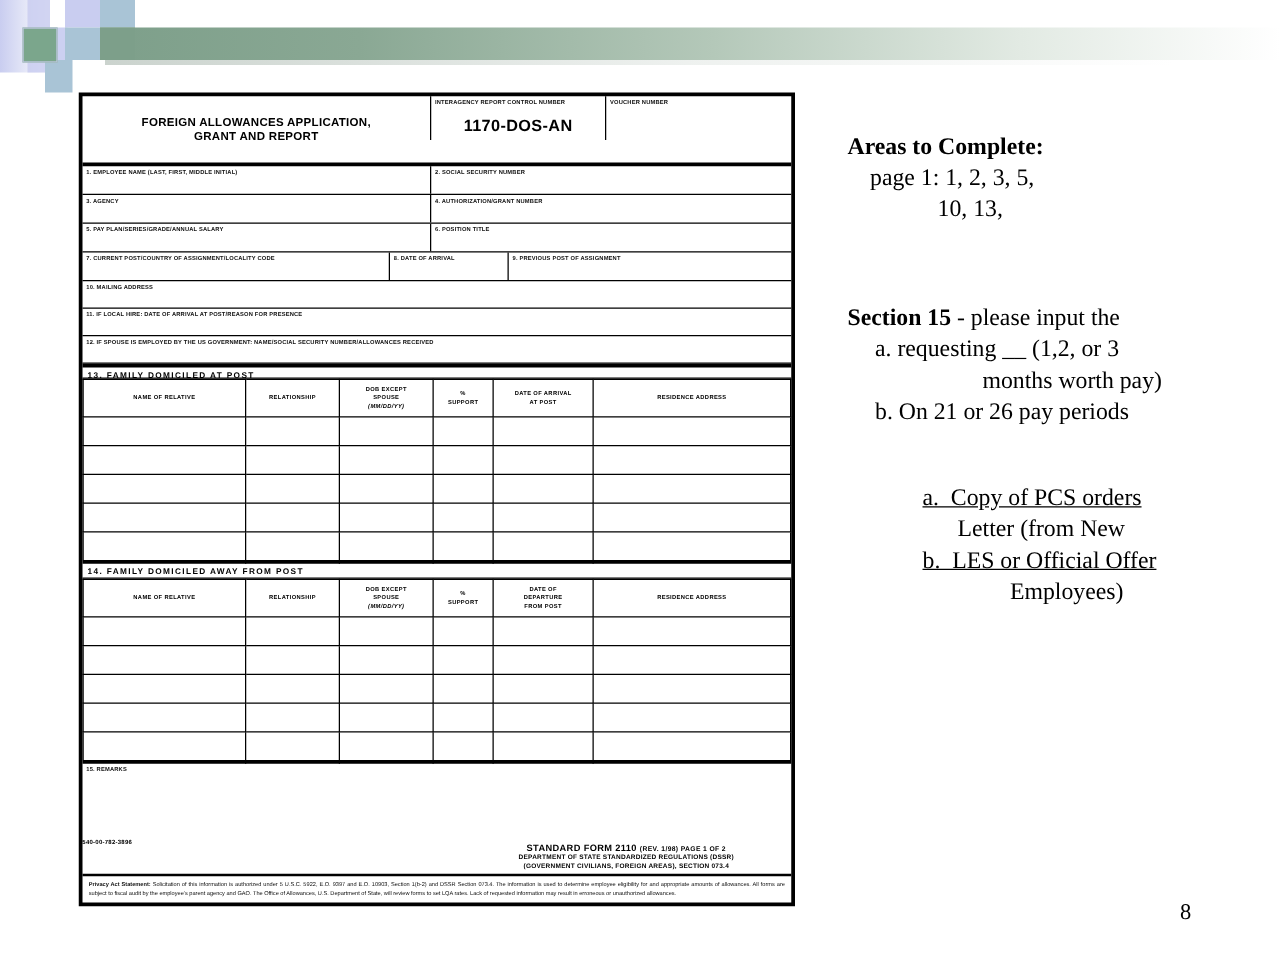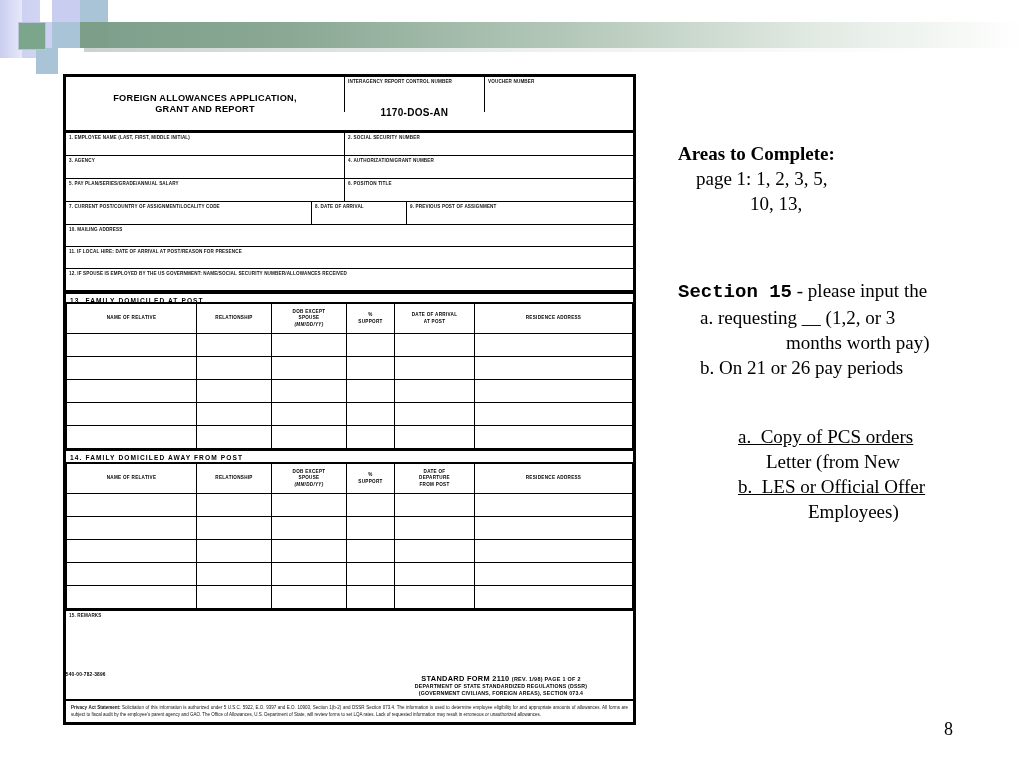--- a/index.html
+++ b/index.html
@@ -65,22 +65,22 @@
   .title-row { border-bottom: 3px solid #000; }
   .title-cell {
     flex: 0 0 278px; display: flex; align-items: center; justify-content: center;
     text-align: center; height: 53px;
   }
   .title-cell .t {
     font-size: 9.2px; font-weight: bold; letter-spacing: .25px; line-height: 11px;
   }
   .ircn-cell { flex: 0 0 140px; height: 35px; }
   .ircn-num {
-    text-align: center; font-size: 10px; font-weight: bold;
-    letter-spacing: .3px; margin-top: 22px;
+    text-align: center; font-size: 13px; font-weight: bold;
+    letter-spacing: .3px; margin-top: 8px;
   }
   .vouch-cell { flex: 1 1 auto; height: 35px; }
   .r-h22 { height: 22px; }
   .r-h21 { height: 21px; }
 
   .c-half { flex: 0 0 278px; }
   .c-rest { flex: 1 1 auto; }
   .c-full { flex: 1 1 auto; }
   .c7 { flex: 0 0 245px; }
   .c8 { flex: 0 0 95px; }
@@ -138,33 +138,32 @@
   }
   .sf-1 { font-size: 7.4px; font-weight: bold; letter-spacing: .3px; }
   .sf-1 span.small { font-size: 5.4px; }
   .sf-2 { font-size: 5.2px; font-weight: bold; letter-spacing: .2px; line-height: 7px; }
 
   
   #notes {
     position: absolute; left: 678px; top: 105px; width: 330px;
     font-family: "Liberation Serif", serif;
     color: #000;
-    margin-top: 36px;
   }
   .blk { margin-bottom: 0; }
   .hd { font-size: 19px; font-weight: bold; line-height: 25px; }
   .ln { font-size: 19px; line-height: 25px; white-space: pre; }
   .ind1 { padding-left: 18px; }
   .ind2 { padding-left: 72px; }
   .ind3 { padding-left: 108px; }
   .ind-a { padding-left: 22px; }
   .ind-b { padding-left: 60px; text-decoration: underline; }
   .gap-lg { height: 62px; }
   .gap-md { height: 44px; }
-  .hd-inline { font-weight: bold; font-family: Liberation Mono, monospace; }
+  .hd-inline { font-weight: bold; }
 
   
   #pagenum {
     position: absolute; left: 944px; top: 719px;
     font-family: "Liberation Serif", serif;
     font-size: 18px; color: #000;
   }
 </style>
 </head>
 <body>

